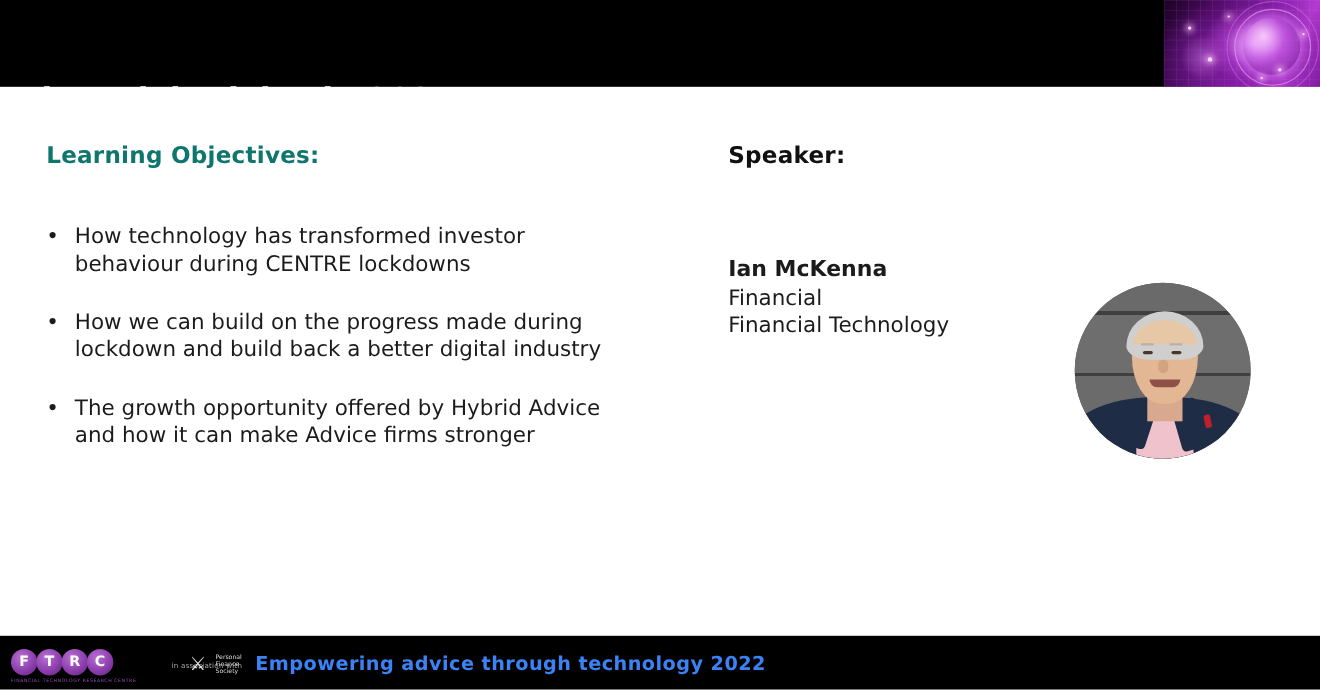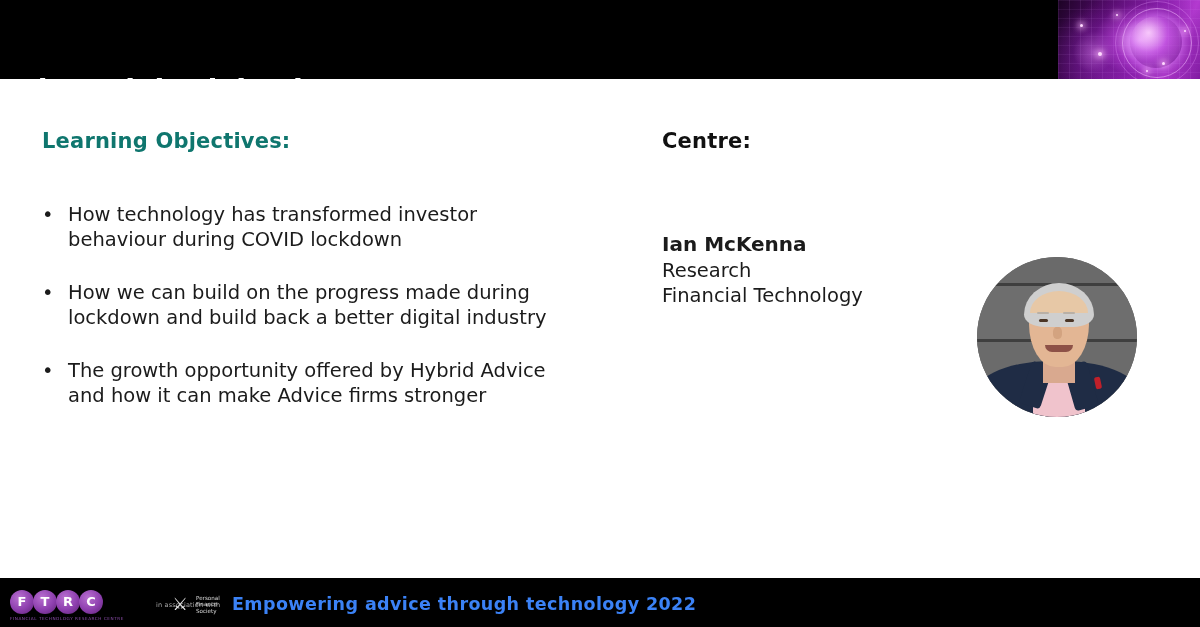--- a/index.html
+++ b/index.html
@@ -398,37 +398,37 @@
   </div>
 </div>
 
 <div id="slide-body">
 
   <div id="objectives-heading">Learning Objectives:</div>
 
   <div id="objectives-list">
     <div class="objective-item">
       <span class="objective-bullet">•</span>
-      <span>How technology has transformed investor behaviour during COVID lockdown</span>
+      <span>How technology has transformed investor behaviour during CENTRE lockdowns</span>
     </div>
     <div class="objective-item">
       <span class="objective-bullet">•</span>
       <span>How we can build on the progress made during lockdown and build back a better digital industry</span>
     </div>
     <div class="objective-item">
       <span class="objective-bullet">•</span>
       <span>The growth opportunity offered by Hybrid Advice and how it can make Advice firms stronger</span>
     </div>
   </div>
 
-  <div id="speaker-heading">Centre:</div>
+  <div id="speaker-heading">Speaker:</div>
 
   <div id="speaker-block">
     <span id="speaker-name">Ian McKenna</span>
-    <span class="speaker-line">Research</span>
+    <span class="speaker-line">Financial</span>
     <span class="speaker-line">Financial Technology</span>
   </div>
 
   <div id="speaker-photo">
     <div class="wall"></div>
     <div class="jacket"></div>
     <div class="shirt"></div>
     <div class="collar-l"></div>
     <div class="collar-r"></div>
     <div class="pin"></div>

